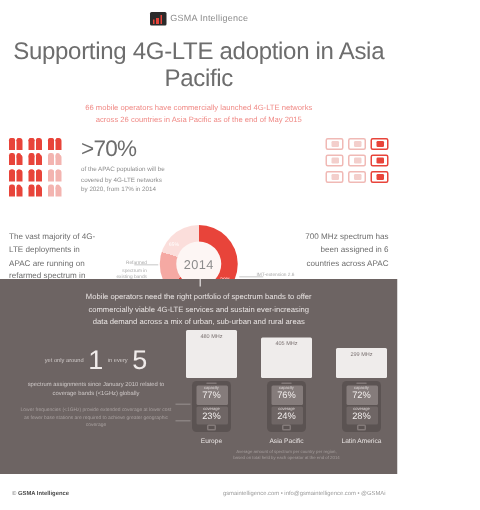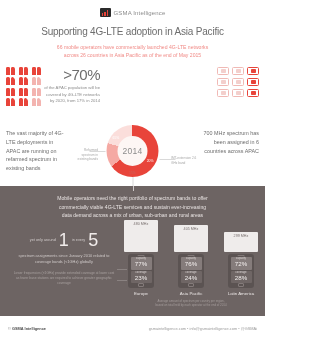--- a/index.html
+++ b/index.html
@@ -17,32 +17,32 @@
     width:11px; height:9px; background:#2b2b2b; position:relative; border-radius:1px;
     display:flex; align-items:flex-end; justify-content:center; gap:1px; padding:1px;
   }
   .brand-mark i { display:block; width:1.6px; background:#e8443a; }
   .brand-mark i:nth-child(1){ height:3px; }
   .brand-mark i:nth-child(2){ height:4.5px; }
   .brand-mark i:nth-child(3){ height:6px; }
   .brand-text { font-size:6px; color:#8c8c8c; letter-spacing:.15px; }
 
   .title {
-    text-align:center; font-size:10px; color:#6d6d6d; font-weight:400;
+    text-align:center; font-size:16px; color:#6d6d6d; font-weight:400;
     margin-top:9px; letter-spacing:-.2px;
   }
   .subtitle {
     text-align:center; font-size:5.1px; color:#f08a86; line-height:1.5;
     margin-top:7px; padding:0 26px;
   }
 
   
   .stats { position:relative; margin-top:6px; height:62px; }
 
-  .stat-left  { position:absolute; left:6px;  top:2px; display:flex; gap:0;text-align:right; }
+  .stat-left  { position:absolute; left:6px;  top:2px; display:flex; gap:12px; }
   .stat-right { position:absolute; right:6px; top:2px; display:flex; gap:4px; flex-direction:row-reverse; }
 
   .people-grid { display:grid; grid-template-columns:repeat(3,10px); gap:3px 3px; }
   .ppl { display:flex; gap:.8px; }
   .ppl b { display:block; width:4px; height:7.5px; background:#e8443a; border-radius:2px 2px 0 0; position:relative; }
   .ppl b::after{ content:""; position:absolute; left:0.4px; top:-0.4px; width:3.2px; height:3.2px; background:#e8443a; border-radius:50%; }
   .ppl.pale b, .ppl.pale b::after { background:#f3b4b0; }
 
   .stat-text { width:58px; }
   .stat-text.r { text-align:right; }

